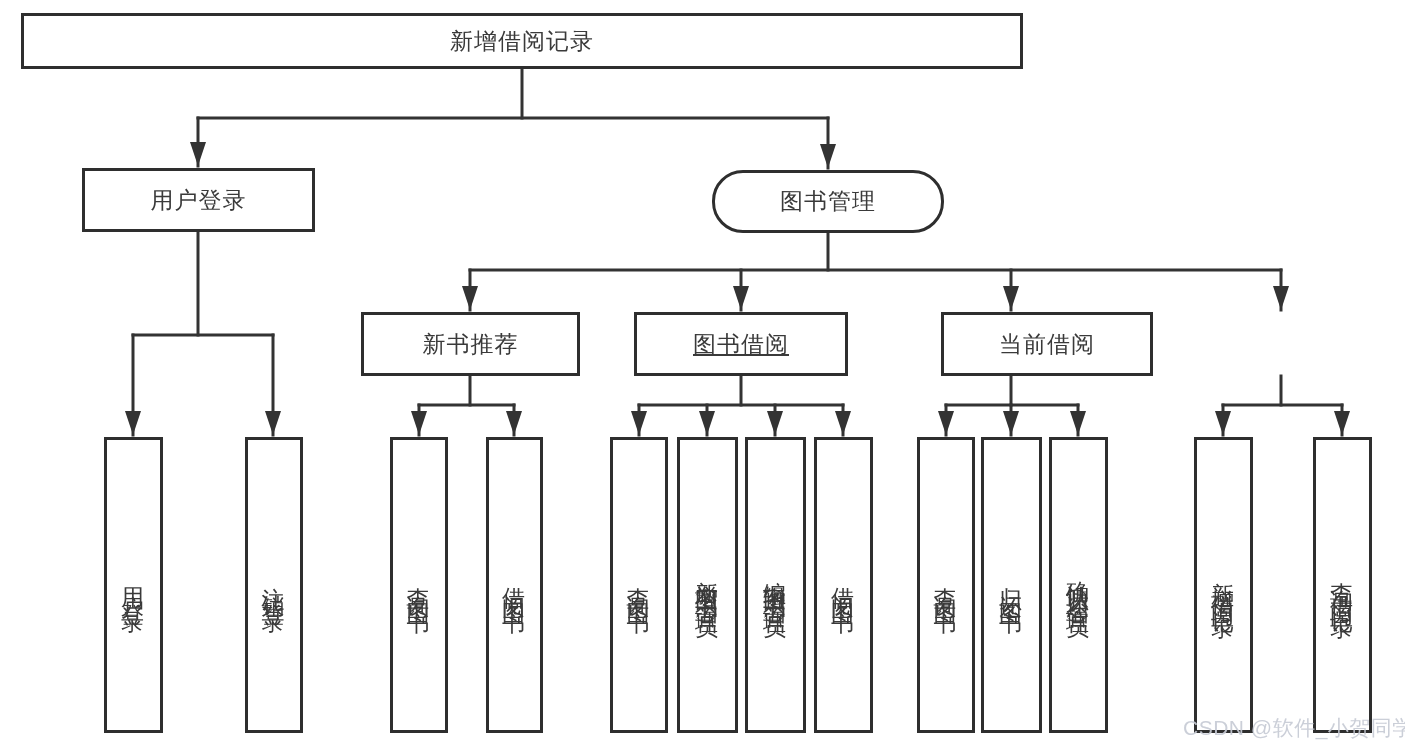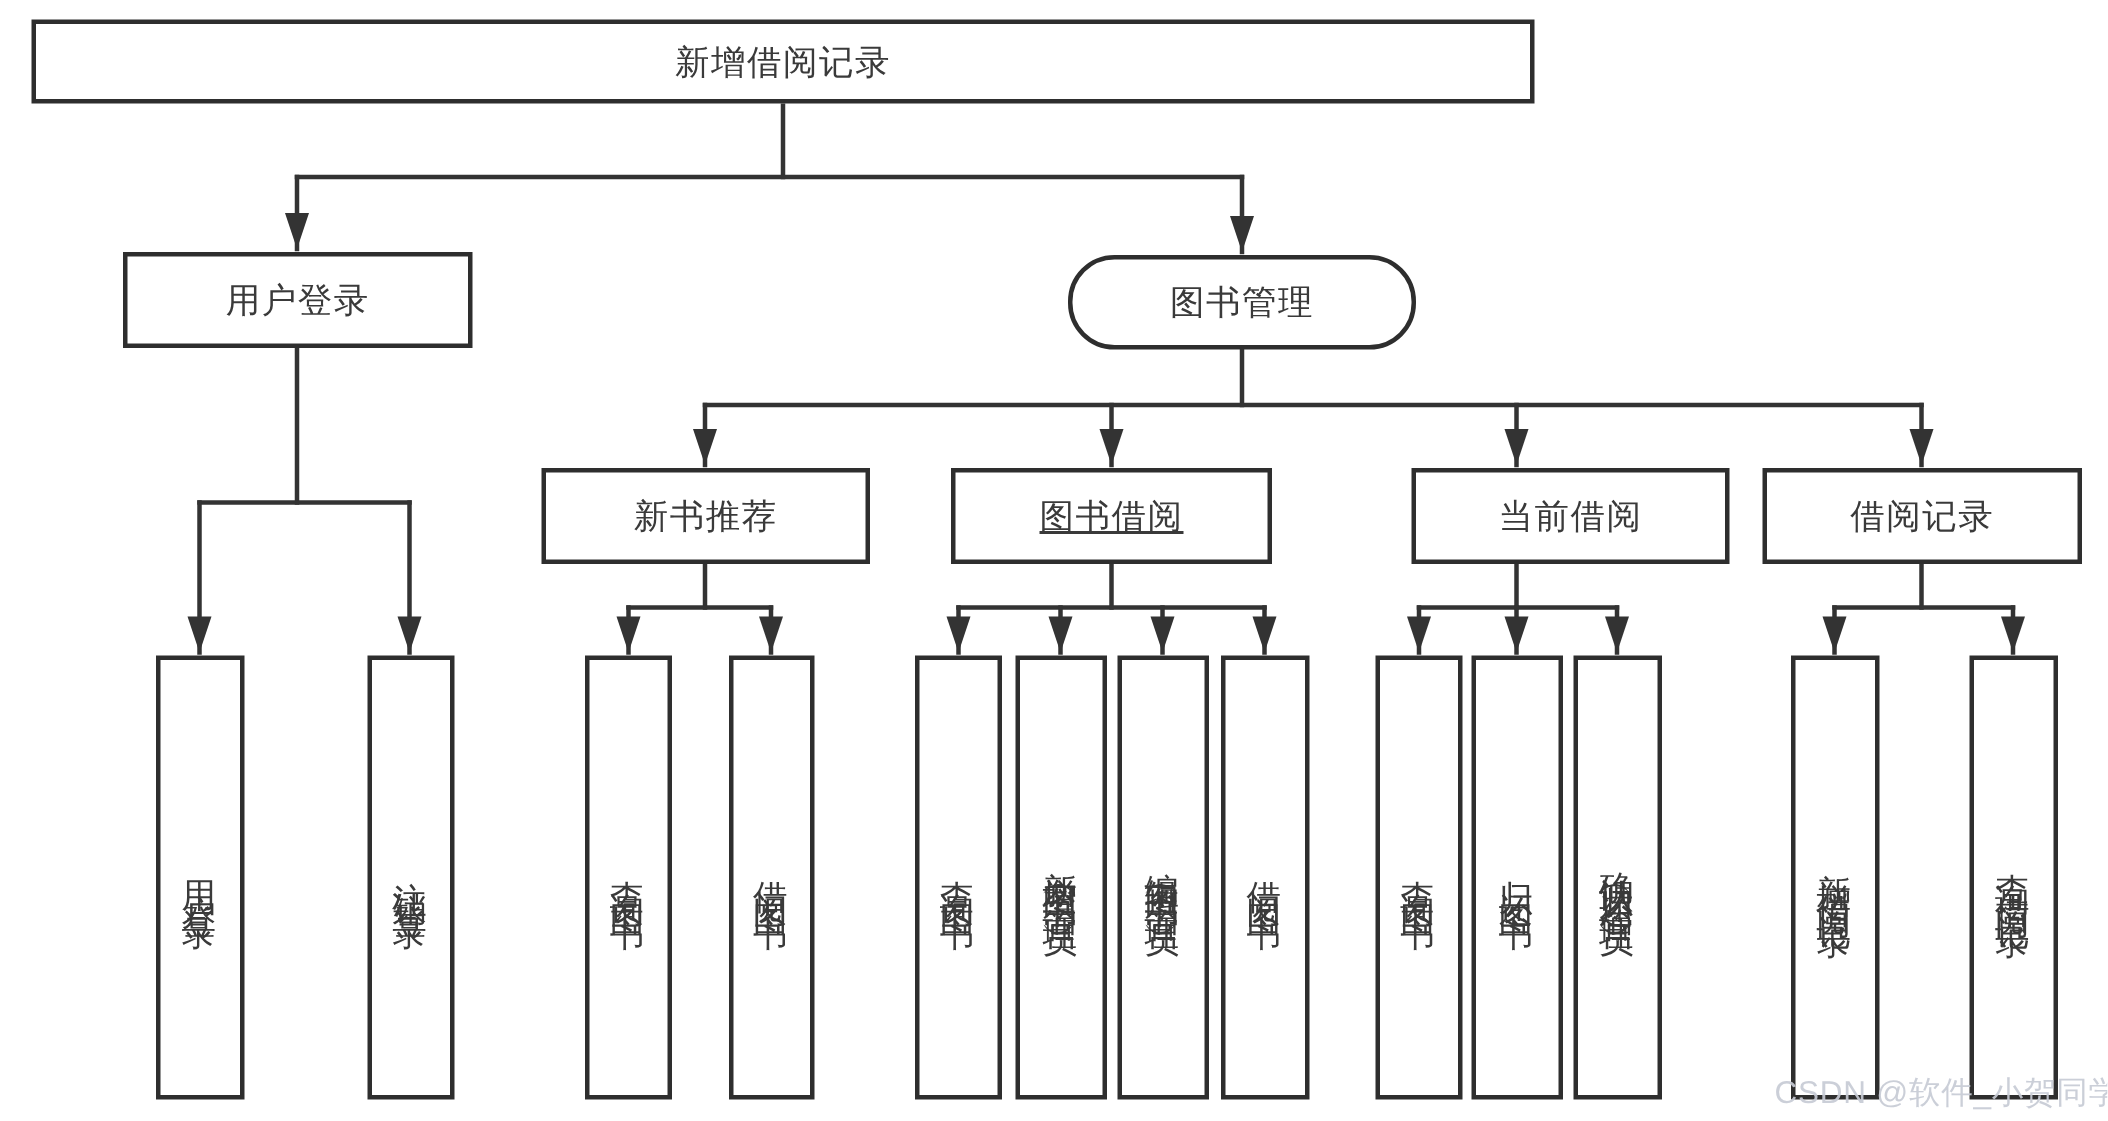--- a/index.html
+++ b/index.html
@@ -147,23 +147,20 @@
 
   <div class="node hbox" style="left:361px; top:312px; width:219px; height:64px;">
     <span>新书推荐</span>
   </div>
   <div class="node hbox" style="left:634px; top:312px; width:214px; height:64px;text-decoration:underline;">
     <span>图书借阅</span>
   </div>
   <div class="node hbox" style="left:905px; top:312px; width:212px; height:64px;margin-left:36px;">
     <span>当前借阅</span>
   </div>
-  <div class="node hbox" style="left:1175px; top:312px; width:213px; height:64px;">
-    <span>借阅记录</span>
-  </div>
 
   <div class="node vbox" style="left:104px; top:437px; width:59px; height:296px;">
     <span class="vlabel">用户登录</span>
   </div>
   <div class="node vbox" style="left:245px; top:437px; width:58px; height:296px;">
     <span class="vlabel">注销登录</span>
   </div>
 
   <div class="node vbox" style="left:390px; top:437px; width:58px; height:296px;">
     <span class="vlabel">查询图书</span>

